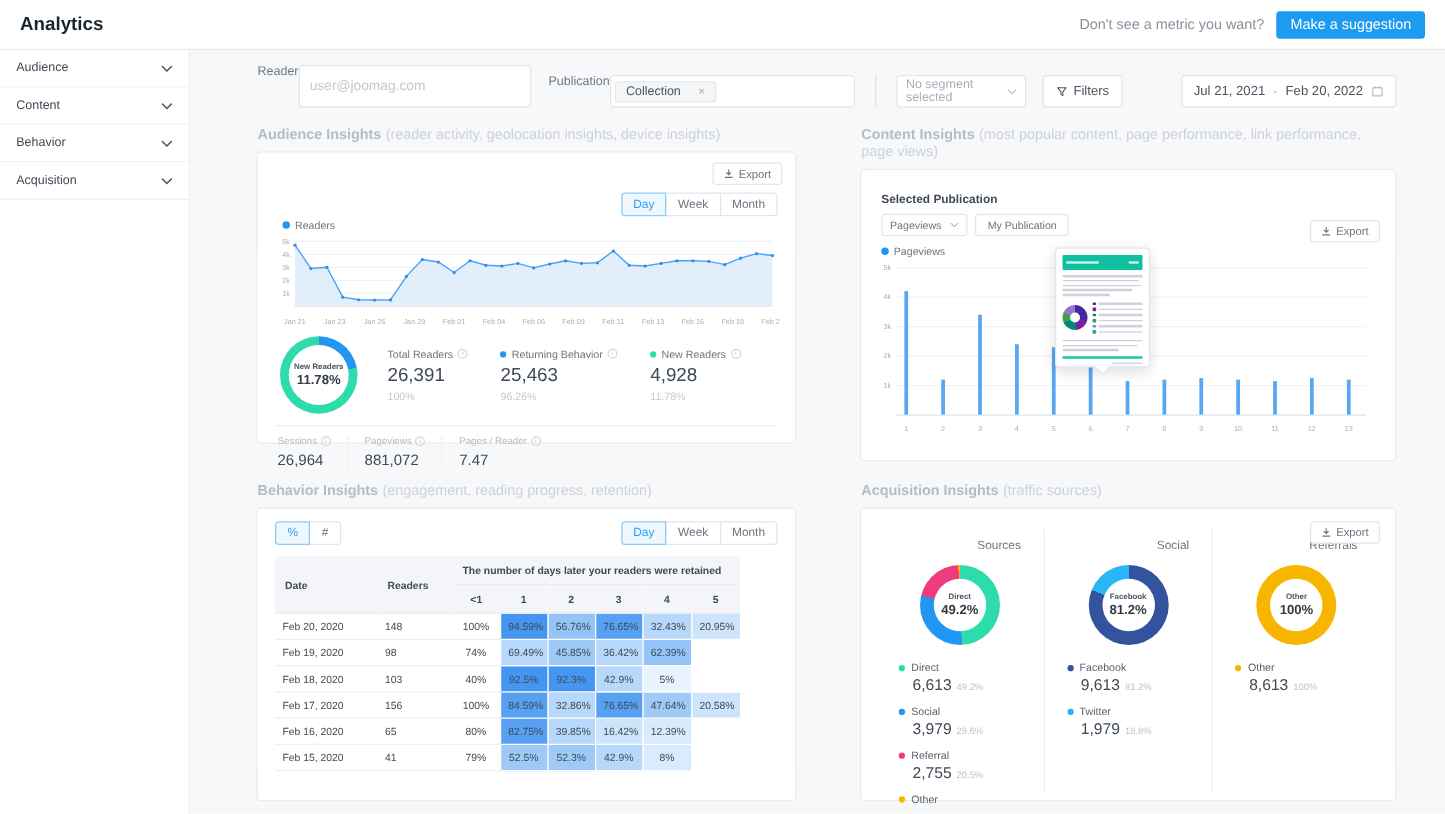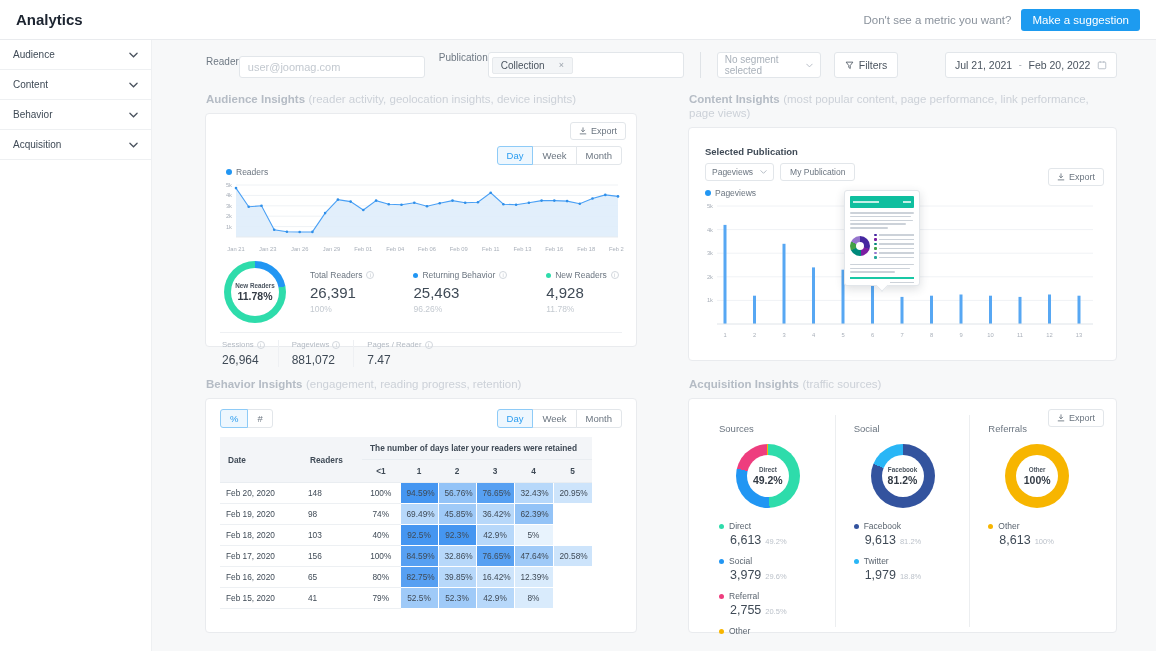--- a/index.html
+++ b/index.html
@@ -13,21 +13,21 @@
   .suggest{background:#1d9bf0;color:#fff;border:none;border-radius:3px;font-size:11.5px;padding:5px 11px;cursor:pointer;font-family:inherit}
   
   .layout{display:flex;height:611px}
   .sidebar{width:152px;background:#fff;border-right:1px solid #eef0f2;flex-shrink:0}
   .side-item{height:30px;display:flex;align-items:center;justify-content:space-between;padding:0 13px;border-bottom:1px solid #eef0f2;font-size:10px;color:#3f4a56;cursor:pointer;background:#fff}
   .main{flex:1;background:#f7f8f9;padding:12px 39px 0 53px;overflow:hidden}
   
   .filterbar{display:flex;align-items:flex-end;gap:13px}
   .fgroup{display:flex;}
   .flabel{font-size:10px;color:#6f7984;margin:0 0 5px 1px}
-  .tinput{height:22px;border:1px solid #e2e6ea;border-radius:3px;background:#fff;font-size:11px;padding:0 8px;color:#3f4a56;font-family:inherit;outline:none}
+  .tinput{height:34px;border:1px solid #e2e6ea;border-radius:3px;background:#fff;font-size:11px;padding:0 8px;color:#3f4a56;font-family:inherit;outline:none}
   .tinput::placeholder{color:#c3c9d0}
   .reader-input{width:186px}
   .pubbox{display:flex;align-items:center;width:196px;height:26px;border:1px solid #e2e6ea;border-radius:3px;background:#fff;padding:0 3px}
   .tag{display:flex;align-items:center;gap:14px;background:#f3f5f7;border:1px solid #e6e9ec;border-radius:2px;font-size:10px;color:#4a545f;padding:2px 8px;cursor:pointer}
   .tag .x{color:#9aa2ac;font-size:9px}
   .vdiv{width:1px;height:26px;background:#dfe3e7;margin:0 3px}
   .segment{width:104px;height:26px;display:flex;justify-content:space-between;align-items:center;padding:0 7px;font-size:10px;color:#a9b1ba;border:1px solid #e2e6ea;border-radius:3px;background:#fff;cursor:pointer}
   .filtersbtn{height:26px;display:flex;align-items:center;gap:5px;border:1px solid #e2e6ea;border-radius:3px;background:#fff;font-size:10.5px;color:#4a545f;padding:0 10px;cursor:pointer;font-family:inherit}
   .daterange{margin-left:auto;height:26px;display:flex;align-items:center;justify-content:space-between;border:1px solid #e2e6ea;border-radius:3px;background:#fff;font-size:10.5px;color:#4a545f;padding:0 9px;width:172px;cursor:pointer}
   .daterange .sep{color:#9aa2ac;font-size:9px}
@@ -50,21 +50,21 @@
   .card.audience{height:234px;padding:8px 14px}
   .aud-export{position:absolute;top:8px;right:10px}
   .aud-toggles{display:flex;justify-content:flex-end;margin:24px 0 2px}
   .aud-legend{margin:0 0 2px 6px}
   .audchart{display:block;width:404px;height:80px}
   .aud-mid{display:flex;align-items:center;gap:24px;margin-top:2px;padding-left:4px}
   .aud-donut{width:62px;height:62px;border-radius:50%;position:relative;flex-shrink:0}
   .hole{position:absolute;inset:7px;background:#fff;border-radius:50%;display:flex;flex-direction:column;align-items:center;justify-content:center}
   .hole .dl{font-size:6.3px;font-weight:bold;color:#4a545f}
   .hole .dv{font-size:10.5px;font-weight:bold;color:#333b45;margin-top:1px}
-  .aud-stats{display:flex;gap:39px}
+  .aud-stats{display:flex;gap:26px}
   .stat .slabel{font-size:8.5px;color:#6b7580;display:flex;align-items:center;gap:4px;white-space:nowrap}
   .stat .sval{font-size:15px;color:#3f4a56;margin:4px 0 3px}
   .stat .spct{font-size:8.5px;color:#c3c9d0}
   .kpis{display:flex;margin-top:9px;border-top:1px solid #eef0f3;padding-top:7px}
   .kpi{padding:0 13px;border-left:1px solid #eef0f3}
   .kpi:first-child{padding-left:2px;border-left:none}
   .kpi .klabel{font-size:7.8px;color:#b3bac3;display:flex;gap:3px;align-items:center;white-space:nowrap}
   .kpi .kval{font-size:12px;color:#3f4a56;margin-top:4px}
   
   .card.content{height:234px;padding:10px 12px}
@@ -97,21 +97,21 @@
   .cohort th{background:#f3f5f8;font-weight:bold;font-size:8.3px;text-align:left;padding:6px 8px;border-bottom:1px solid #e9edf1;color:#3f4a56}
   .cohort th.c, .cohort td.c{text-align:center}
   .cohort td{padding:5px 6px;border-bottom:1px solid #edf0f3;background:#fff}
   .cohort td.shade{border-left:1px solid #fff;border-bottom:1px solid #fff;text-align:center}
   
   .card.acquisition{height:235px;padding:8px 12px}
   .acq-export{position:absolute;top:10px;right:12px}
   .acq-cols{display:flex;margin-top:8px;height:212px}
   .acq-col{flex:1;padding:0 18px}
   .acq-col + .acq-col{border-left:1px solid #eceef0}
-  .acq-title{text-align:left;font-size:9.5px;color:#6b7580;margin:8px 0 10px}
+  .acq-title{text-align:right;font-size:9.5px;color:#6b7580;margin:8px 0 10px}
   .acq-donut{width:64px;height:64px;margin:0 auto;position:relative;border-radius:50%}
   .acq-donut .hole{inset:11px}
   .acq-legend{margin-top:13px}
   .leg-item{margin-bottom:9px}
   .leg-top{display:flex;align-items:center;gap:5px;font-size:8.5px;color:#5a646f}
   .leg-val{font-size:12.5px;color:#3f4a56;margin:2px 0 0 11px}
   .leg-val span{font-size:7.5px;color:#bcc2ca;margin-left:4px}
 </style>
 </head>
 <body>

